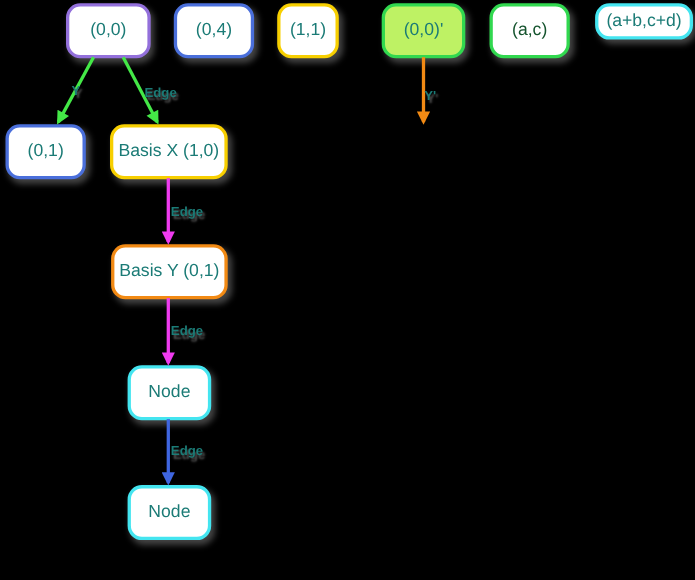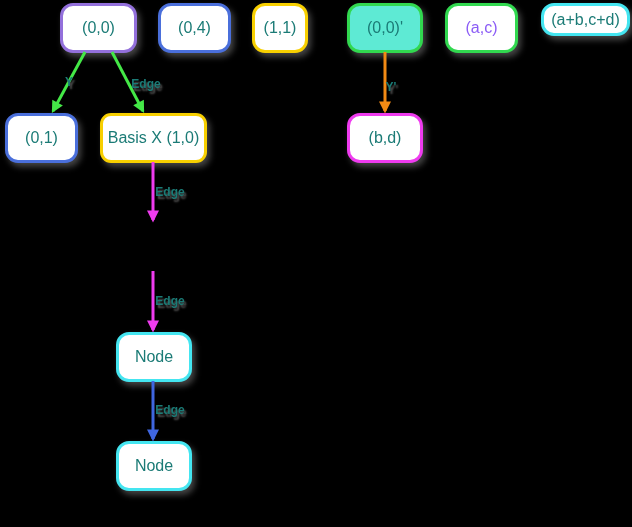--- a/index.html
+++ b/index.html
@@ -69,26 +69,26 @@
       <line x1="85" y1="52" x2="53" y2="111" stroke="#44e847" stroke-width="3" marker-end="url(#arrow0)"></line>
       <line x1="112" y1="52" x2="143" y2="111" stroke="#44e847" stroke-width="3" marker-end="url(#arrow1)"></line>
       <line x1="385" y1="52" x2="385" y2="111" stroke="#f28a14" stroke-width="3" marker-end="url(#arrow2)"></line>
       <line x1="153" y1="162" x2="153" y2="220" stroke="#ef3bef" stroke-width="3" marker-end="url(#arrow3)"></line>
       <line x1="153" y1="271" x2="153" y2="330" stroke="#ef3bef" stroke-width="3" marker-end="url(#arrow4)"></line>
       <line x1="153" y1="381" x2="153" y2="439" stroke="#3f66e0" stroke-width="3" marker-end="url(#arrow5)"></line>
     </svg>
 <div class="node" style="left: 60px; top: 3px; width: 77px; height: 50px; border-color: rgb(147, 112, 219); background: rgb(255, 255, 255); color: rgb(27, 123, 118);">(0,0)</div>
     <div class="node" style="left: 158px; top: 3px; width: 73px; height: 50px; border-color: rgb(74, 111, 219); background: rgb(255, 255, 255); color: rgb(27, 123, 118);">(0,4)</div>
     <div class="node" style="left: 252px; top: 3px; width: 56px; height: 50px; border-color: rgb(247, 207, 0); background: rgb(255, 255, 255); color: rgb(27, 123, 118);">(1,1)</div>
-    <div class="node" style="left: 347px; top: 3px; width: 76px; height: 50px; border-color: rgb(49, 216, 79); background: #5eead4; color: rgb(27, 123, 118);">(0,0)'</div>
-    <div class="node" style="left: 445px; top: 3px; width: 73px; height: 50px; border-color: rgb(49, 216, 79); background: rgb(255, 255, 255); color: #8b5cf6;">(a,c)</div>
+    <div class="node" style="left: 347px; top: 3px; width: 76px; height: 50px; border-color: rgb(49, 216, 79); background: #bef264; color: rgb(27, 123, 118);">(0,0)'</div>
+    <div class="node" style="left: 445px; top: 3px; width: 73px; height: 50px; border-color: rgb(49, 216, 79); background: rgb(255, 255, 255); color: #14532d;">(a,c)</div>
     <div class="node" style="left: 541px; top: 3px; width: 89px; height: 33px; border-color: rgb(68, 229, 240); background: rgb(255, 255, 255); color: rgb(27, 123, 118);">(a+b,c+d)</div>
     <div class="node" style="left: 5px; top: 113px; width: 73px; height: 50px; border-color: rgb(74, 111, 219); background: rgb(255, 255, 255); color: rgb(27, 123, 118); text-align: right;">(0,1)</div>
-    <div class="node" style="left: 100px; top: 113px; width: 107px; height: 50px; border-color: rgb(247, 207, 0); background: rgb(255, 255, 255); color: rgb(27, 123, 118); border-radius: 11px;">Basis X (1,0)</div>
-    <div class="node" style="left: 347px; top: 113px; width: 76px; height: 50px; border-color: rgb(239, 59, 239); background: rgb(255, 255, 255); color: rgb(27, 123, 118);">(b,d)</div>
+    <div class="node" style="left: 100px; top: 113px; width: 107px; height: 50px; border-color: rgb(247, 207, 0); background: rgb(255, 255, 255); color: rgb(27, 123, 118);">Basis X (1,0)</div>
+    <div class="node" style="left: 101px; top: 222px; width: 106px; height: 50px; border-color: rgb(242, 138, 20); background: rgb(255, 255, 255); color: rgb(27, 123, 118);">Basis Y (0,1)</div>
     <div class="node" style="left: 116px; top: 332px; width: 76px; height: 50px; border-color: rgb(68, 229, 240); background: rgb(255, 255, 255); color: rgb(27, 123, 118);">Node</div>
     <div class="node" style="left: 116px; top: 441px; width: 76px; height: 50px; border-color: rgb(68, 229, 240); background: rgb(255, 255, 255); color: rgb(27, 123, 118);">Node</div>
     <div class="edge-label" style="left: 69px; top: 82px; color: rgb(27, 123, 118);">Y</div>
     <div class="edge-label" style="left: 146px; top: 84px; color: rgb(27, 123, 118);">Edge</div>
     <div class="edge-label" style="left: 391px; top: 87px; color: rgb(27, 123, 118);">Y'</div>
     <div class="edge-label" style="left: 170px; top: 192px; color: rgb(27, 123, 118);">Edge</div>
     <div class="edge-label" style="left: 170px; top: 301px; color: rgb(27, 123, 118);">Edge</div>
     <div class="edge-label" style="left: 170px; top: 410px; color: rgb(27, 123, 118);">Edge</div>
   </div>
 

